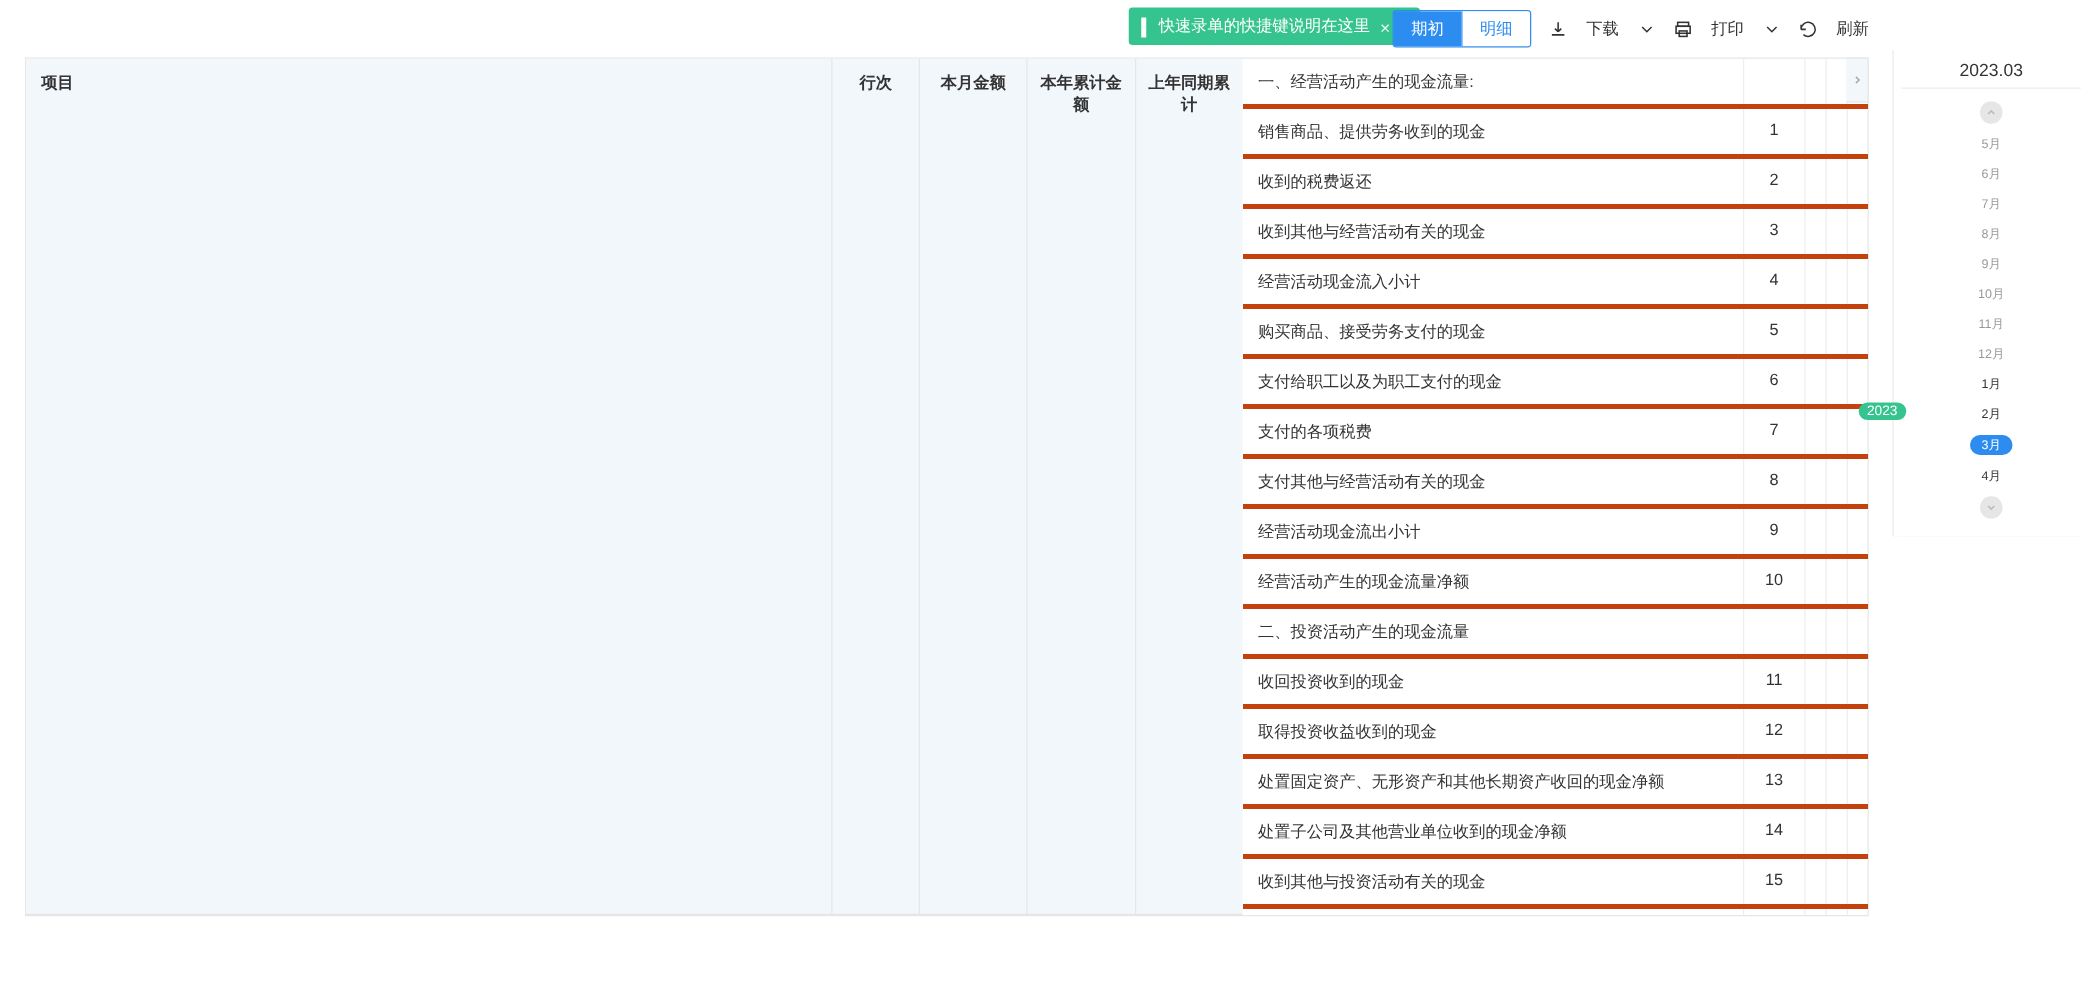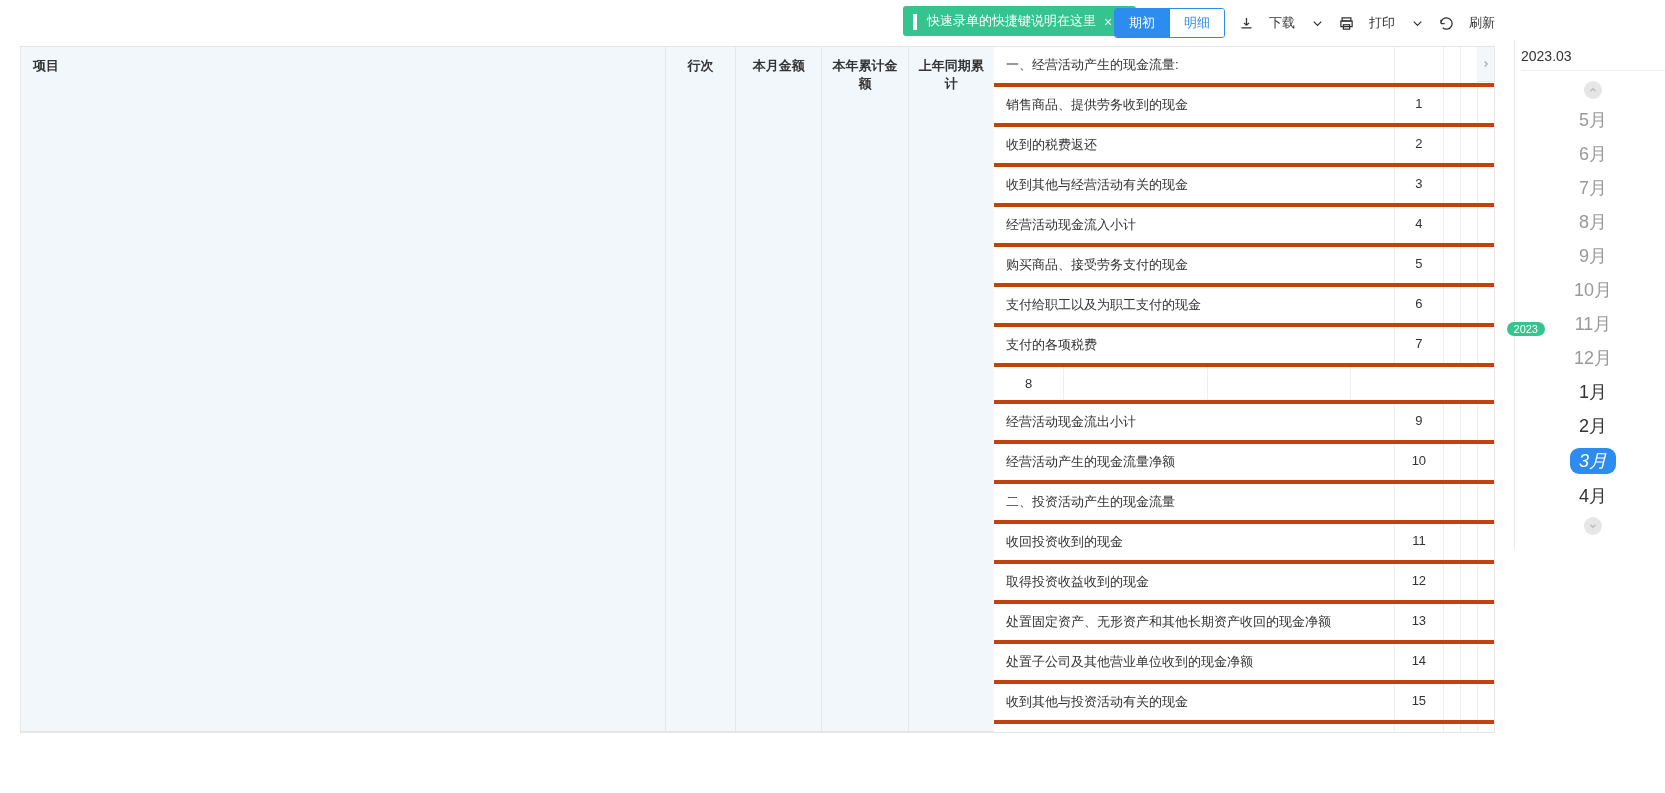--- a/index.html
+++ b/index.html
@@ -80,38 +80,37 @@
   }
 
   
   .timeline {
     position:absolute; top:40px; right:0; width:150px;
     border-left:6px solid #fff;
     background:#fff;
     box-shadow: -1px 0 0 #e8e8e8;
   }
   .timeline-header {
-    font-size:14px; color:#333; padding:8px 0 6px 0;
+    text-align:center; font-size:14px; color:#333; padding:8px 0 6px 0;
     border-bottom:1px solid #eee;
   }
   .timeline-list { padding: 6px 0 10px 0; }
   .arrow-circ { display:flex; justify-content:center; padding:4px 0; }
   .arrow-circ span {
     width:18px;height:18px;border-radius:50%;background:#e6e6e6;
     display:flex;align-items:center;justify-content:center;color:#bbb;font-size:11px;
   }
-  .month { text-align:center; padding:5px 0; color:#999; font-size:18px; cursor:pointer; }
+  .month { text-align:center; padding:5px 0; color:#999; font-size:10px; cursor:pointer; }
   .month.enabled { color:#333; }
   .month.active span {
     display:inline-block; background:#2d8cf0; color:#fff; border-radius:9px;
     padding:1px 9px;
-    font-style:italic;
   }
   .year-badge {
-    position:absolute; right:120px; top:282px;
+    position:absolute; right:140px; top:282px;
     background:#35c48f; color:#fff; font-size:11px; padding:1px 7px;
     border-radius:8px;
   }
 </style>
 </head>
 <body>
 <div class="page">
 
 <div class="tip">
   <span class="bar"></span>
@@ -213,20 +212,21 @@
           <div class="cell col4"></div>
         </div>
         <div class="row">
           <div class="cell col0">支付的各项税费</div>
           <div class="cell col1">7</div>
           <div class="cell col2"></div>
           <div class="cell col3"></div>
           <div class="cell col4"></div>
         </div>
         <div class="row">
+          <div class="cell col0">支付其他与经营活动有关的现金</div>
           <div class="cell col1">8</div>
           <div class="cell col2"></div>
           <div class="cell col3"></div>
           <div class="cell col4"></div>
         </div>
         <div class="row">
           <div class="cell col0">经营活动现金流出小计</div>
           <div class="cell col1">9</div>
           <div class="cell col2"></div>
           <div class="cell col3"></div>

